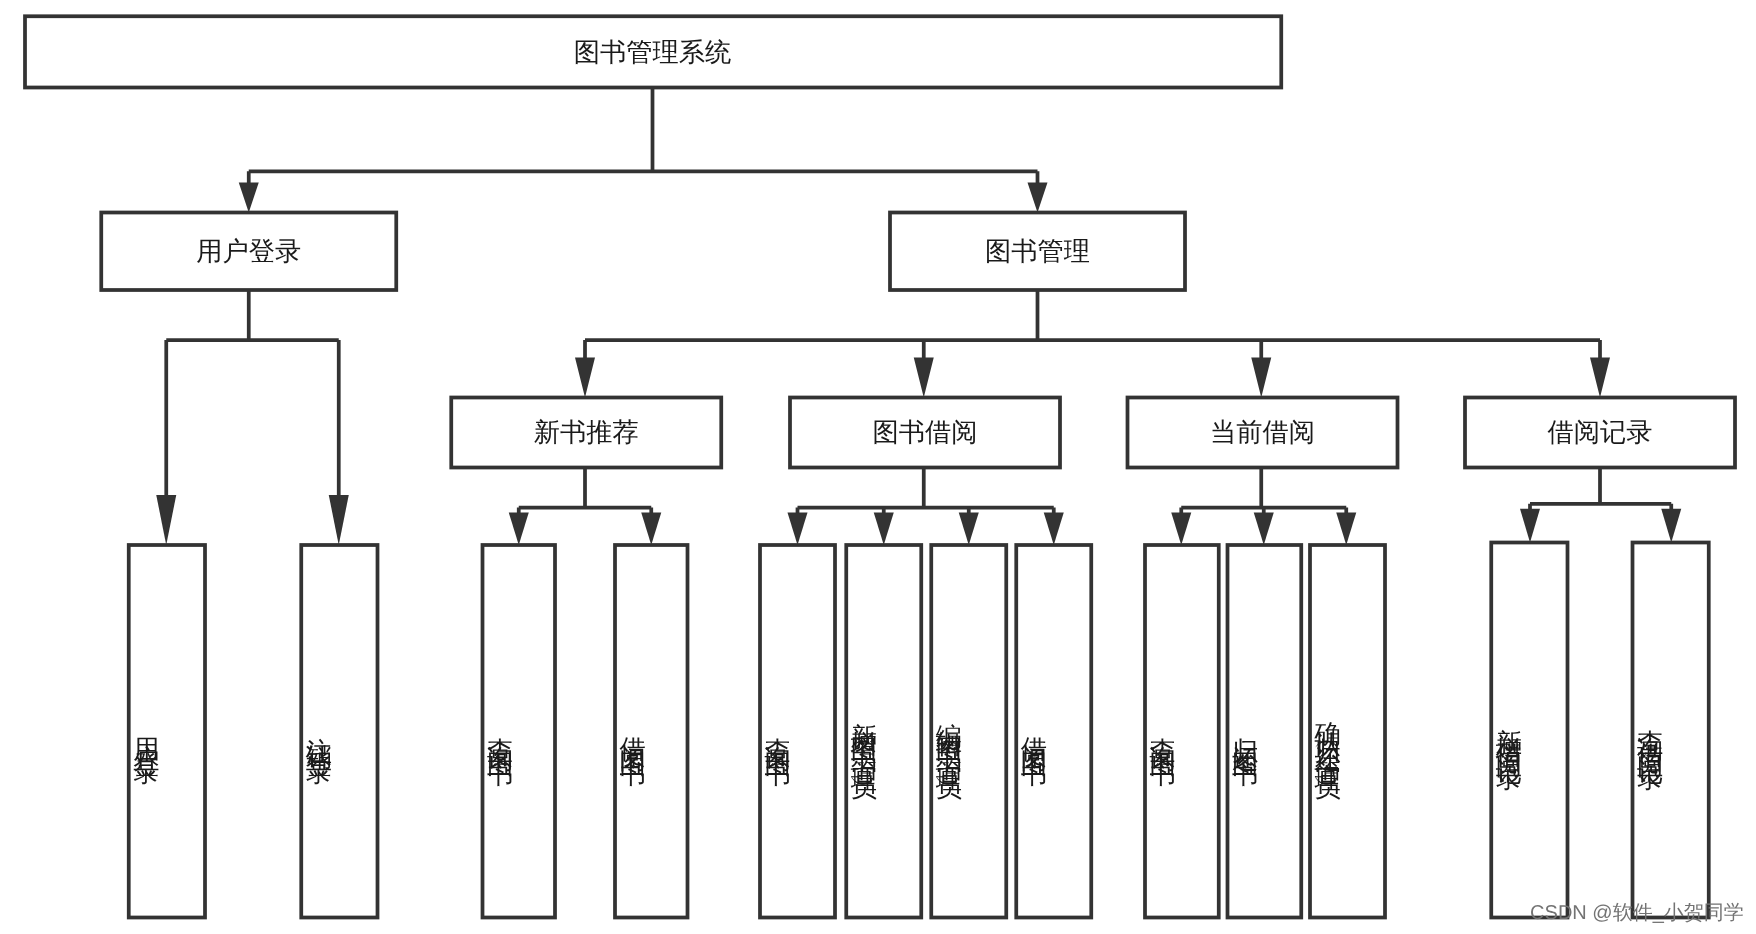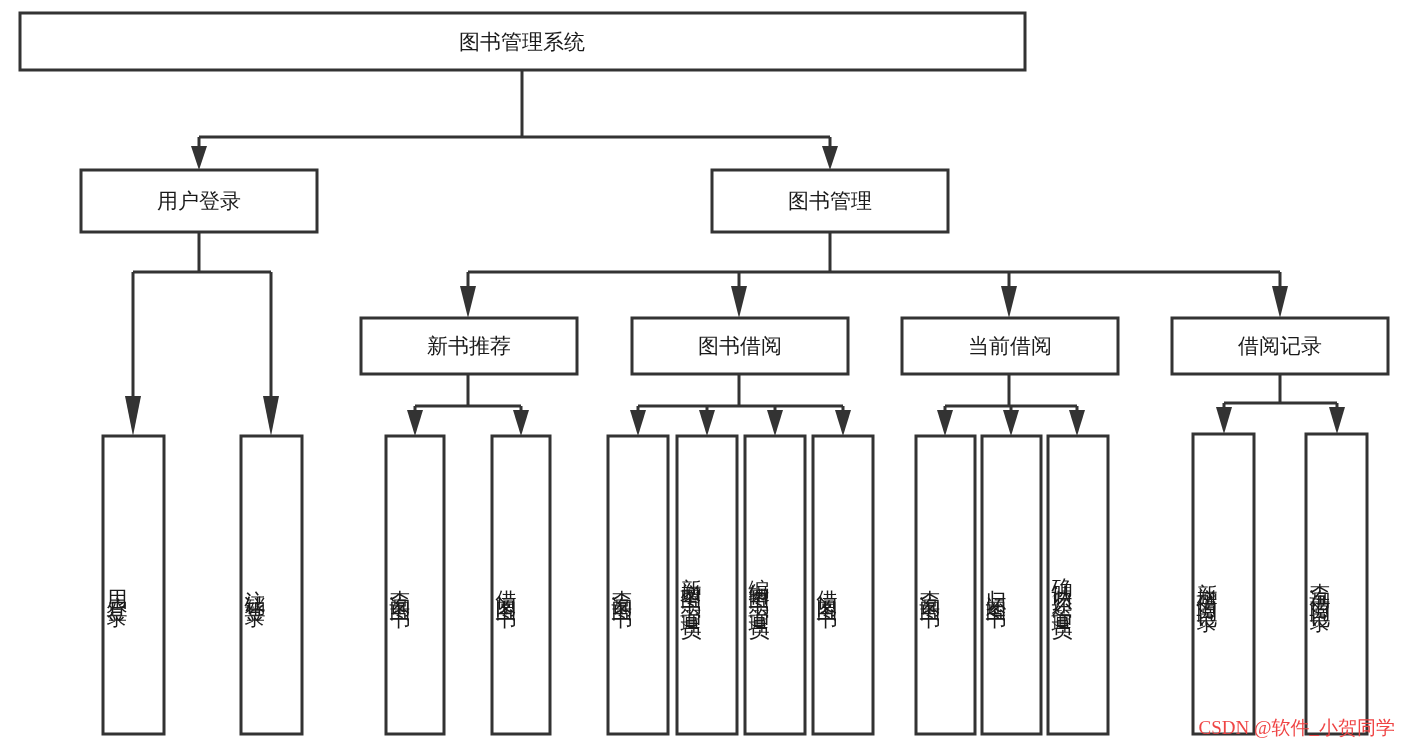--- a/index.html
+++ b/index.html
@@ -43,23 +43,23 @@
     stroke-linecap: butt;
   }
   .arrow-head {
     fill: #333333;
     stroke: none;
   }
   .watermark {
     position: absolute;
     right: 10px;
     bottom: 6px;
-    color: #ef4444;
-    font-size: 19px;
-    font-family: Liberation Serif, serif;
+    color: #737373;
+    font-size: 16px;
+    font-family: Liberation Sans, sans-serif;
     white-space: nowrap;
     user-select: none;
   }
 </style>
 </head>
 <body>
 
 <div id="diagram-root">
 
   <svg class="flow" viewBox="0 0 1405 747" xmlns="http://www.w3.org/2000/svg">

